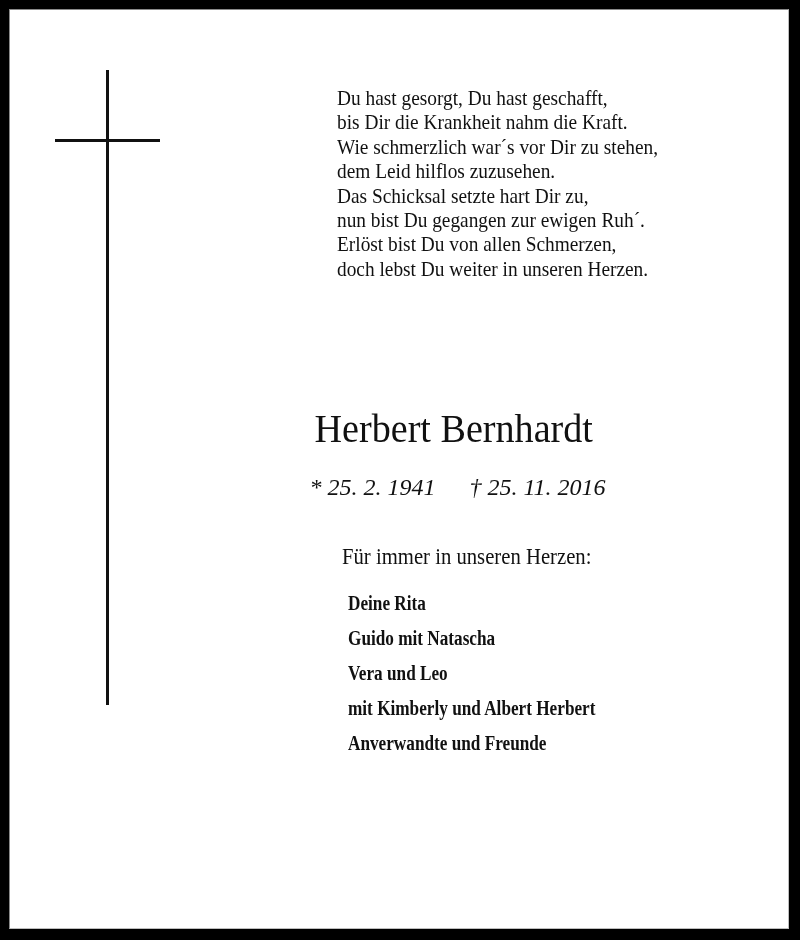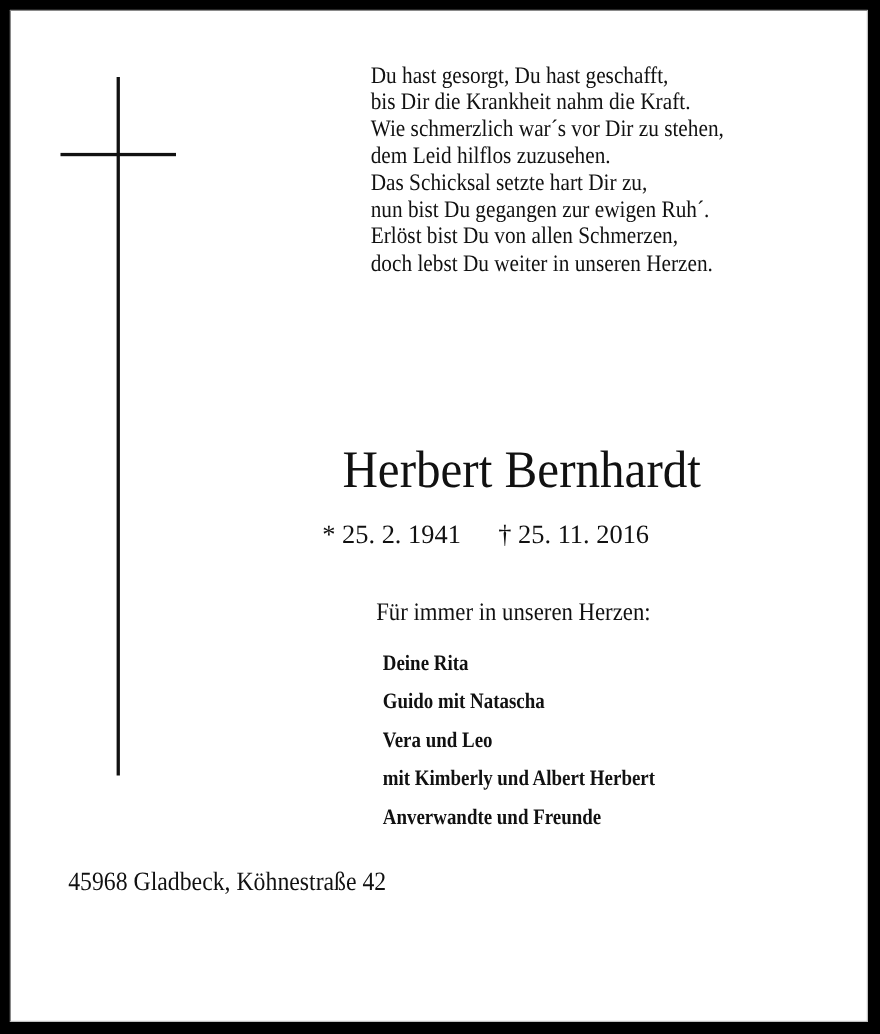--- a/index.html
+++ b/index.html
@@ -45,21 +45,21 @@
       background: #111;
     }
     .sq {
       transform-origin: 0 0;
       transform: scaleX(0.9);
       white-space: nowrap;
     }
     .poem {
       position: absolute;
       left: 327px;
-      top: 46px;
+      top: 76px;
       font-size: 21.5px;
       line-height: 24.4px;
     }
     .poem .line {
       display: block;
     }
     .intro {
       position: absolute;
       left: 150px;
       top: 275px;
@@ -73,39 +73,40 @@
       text-align-last: justify;
       height: 30px;
       overflow: visible;
       white-space: nowrap;
     }
     .intro .line.last {
       text-align-last: left;
     }
     .name {
       position: absolute;
-      left: 167px;
+      left: 146px;
       width: 595px;
       top: 388px;
       text-align: center;
-      font-size: 48px;
+      font-size: 41px;
       line-height: 60px;
     }
     .name span {
       display: inline-block;
       transform: scaleX(0.93);
     }
     .dates {
       position: absolute;
-      left: 134px;
+      left: 150px;
       width: 595px;
       top: 462px;
       text-align: center;
       font-size: 24px;
       line-height: 30px;
+      font-style: italic;
     }
     .dates .gap {
       display: inline-block;
       width: 34px;
     }
     .forever {
       position: absolute;
       left: 332px;
       top: 532px;
       font-size: 23px;
@@ -183,18 +184,15 @@
   <div class="mourners">
     <div class="sq" style="transform: scaleX(0.86);">
       <span class="line">Deine Rita</span>
       <span class="line">Guido mit Natascha</span>
       <span class="line">Vera und Leo</span>
       <span class="line">mit Kimberly und Albert Herbert</span>
       <span class="line">Anverwandte und Freunde</span>
     </div>
   </div>
 
-  <div class="address">
-    <div class="sq"><span>45968 Gladbeck, Köhnestraße 42</span></div>
-  </div>
 
 
 </div>
 
 </body></html>

